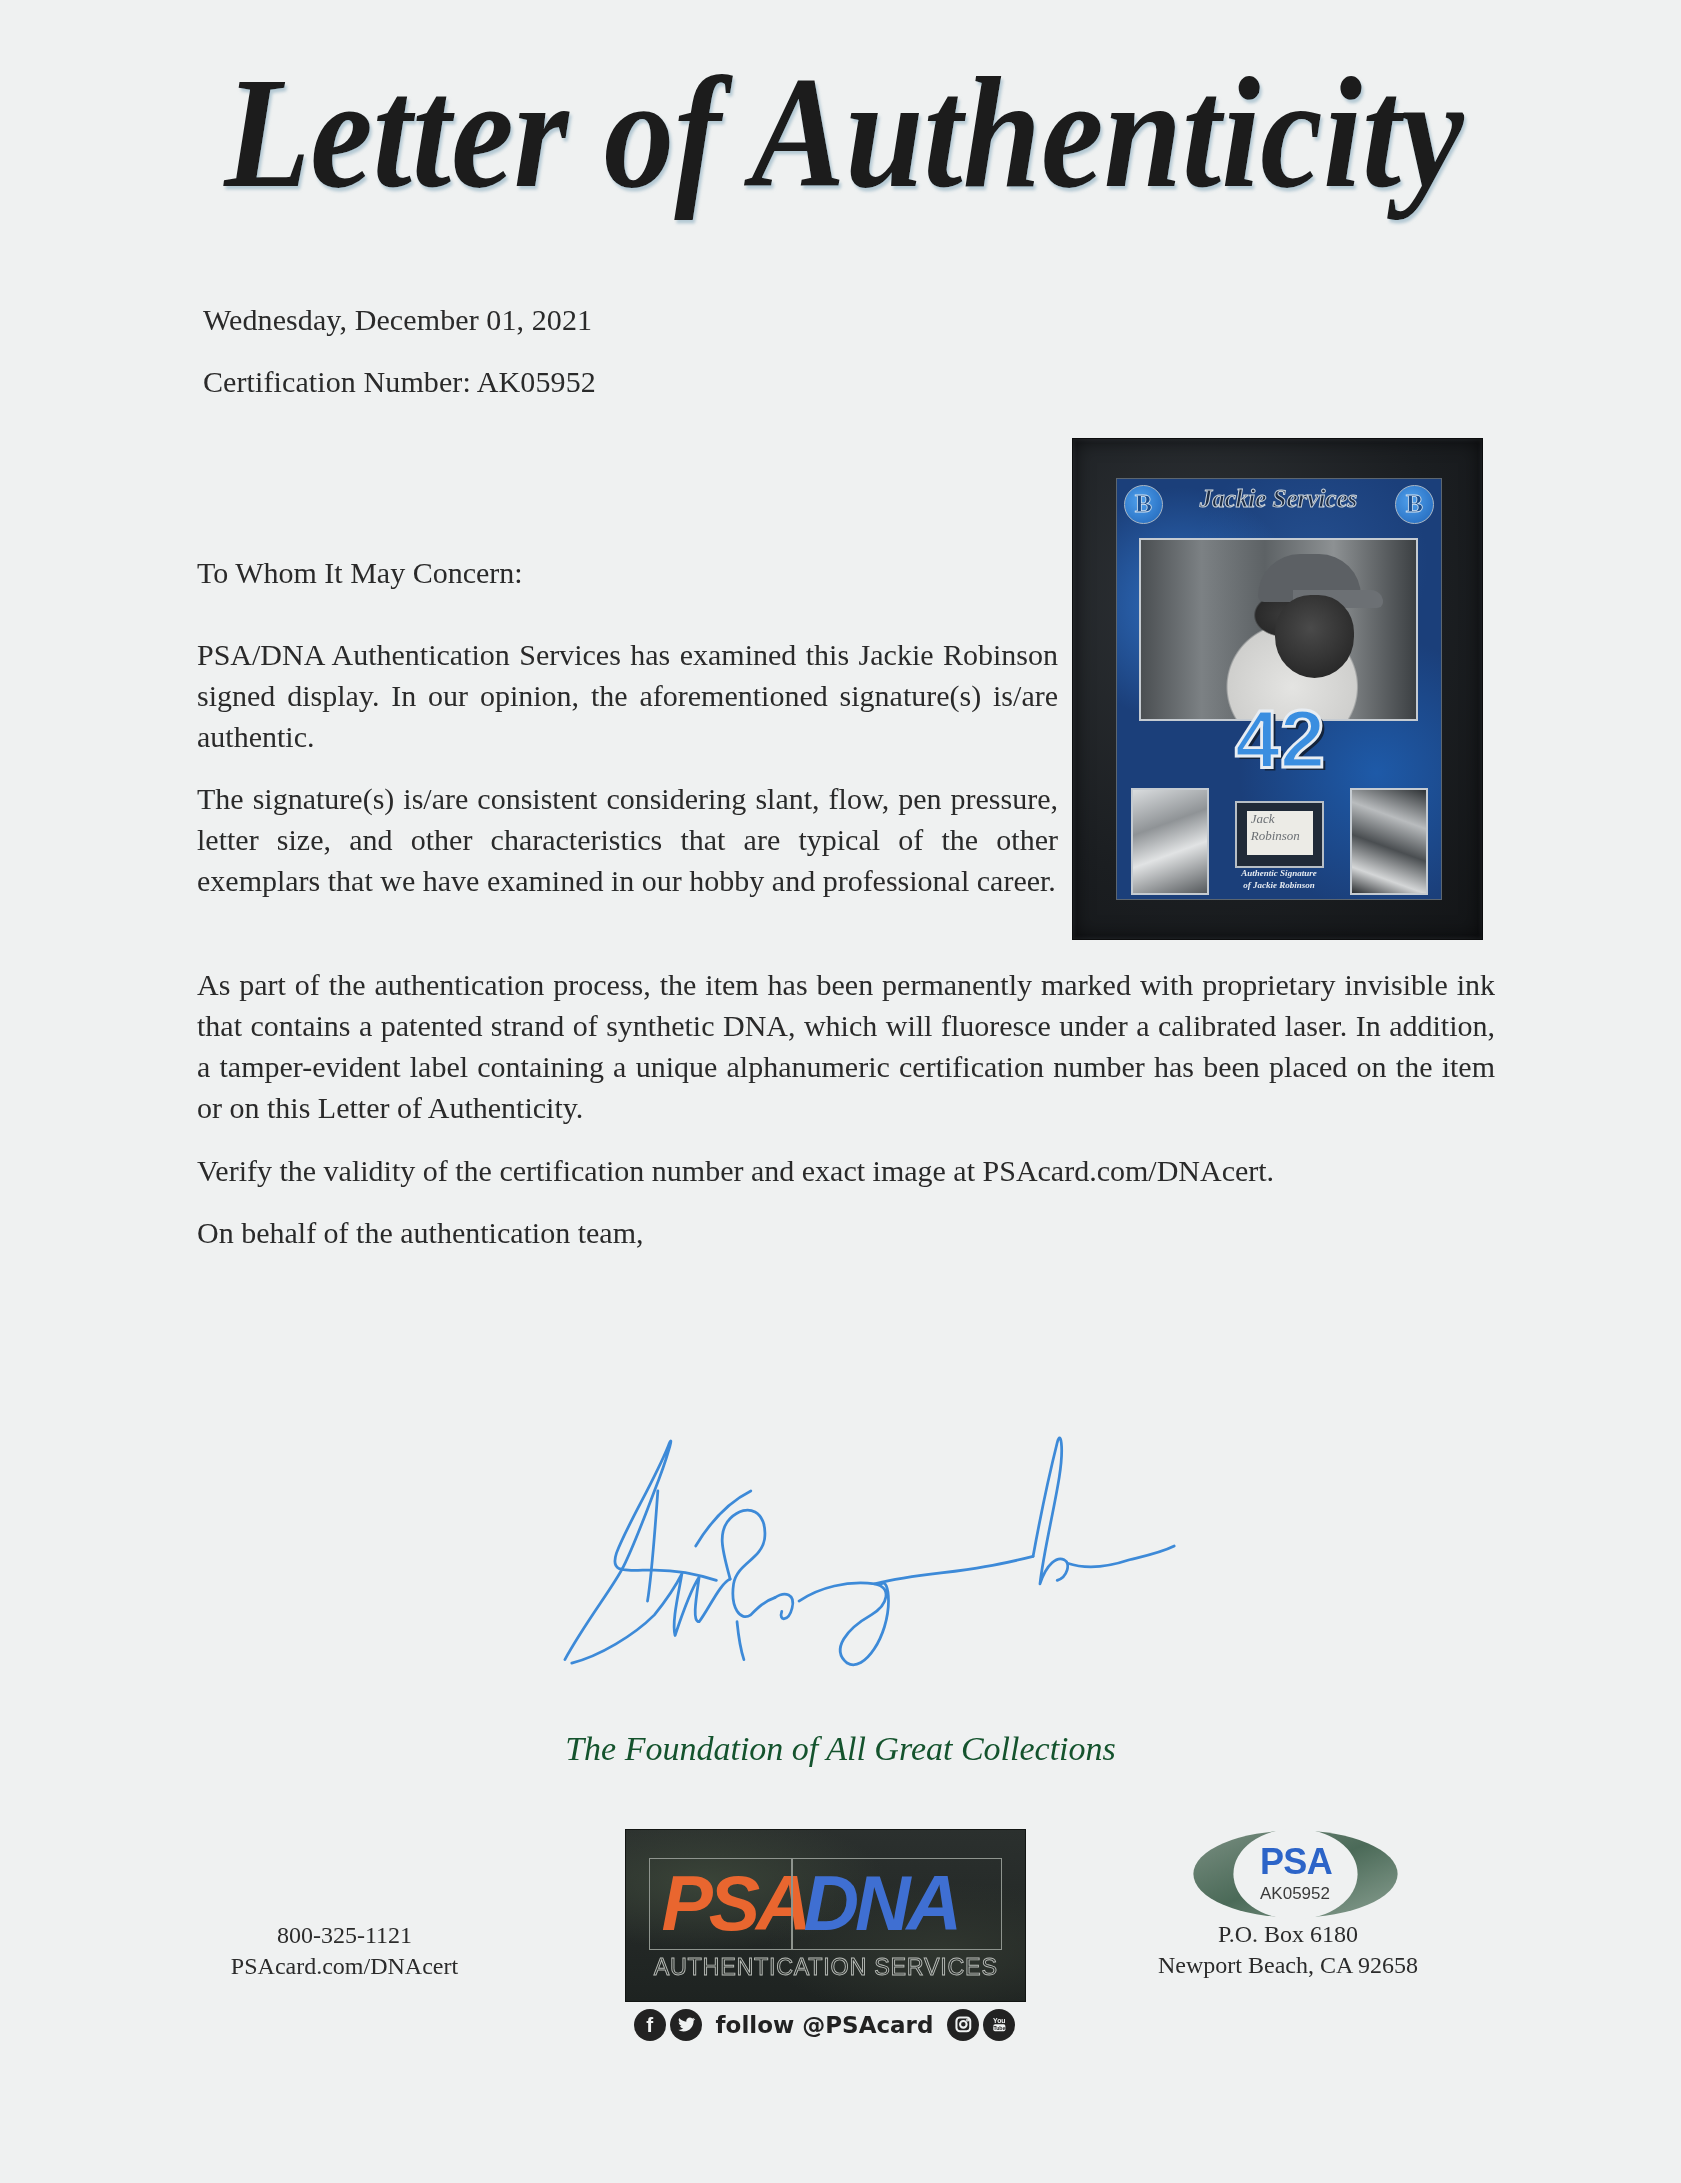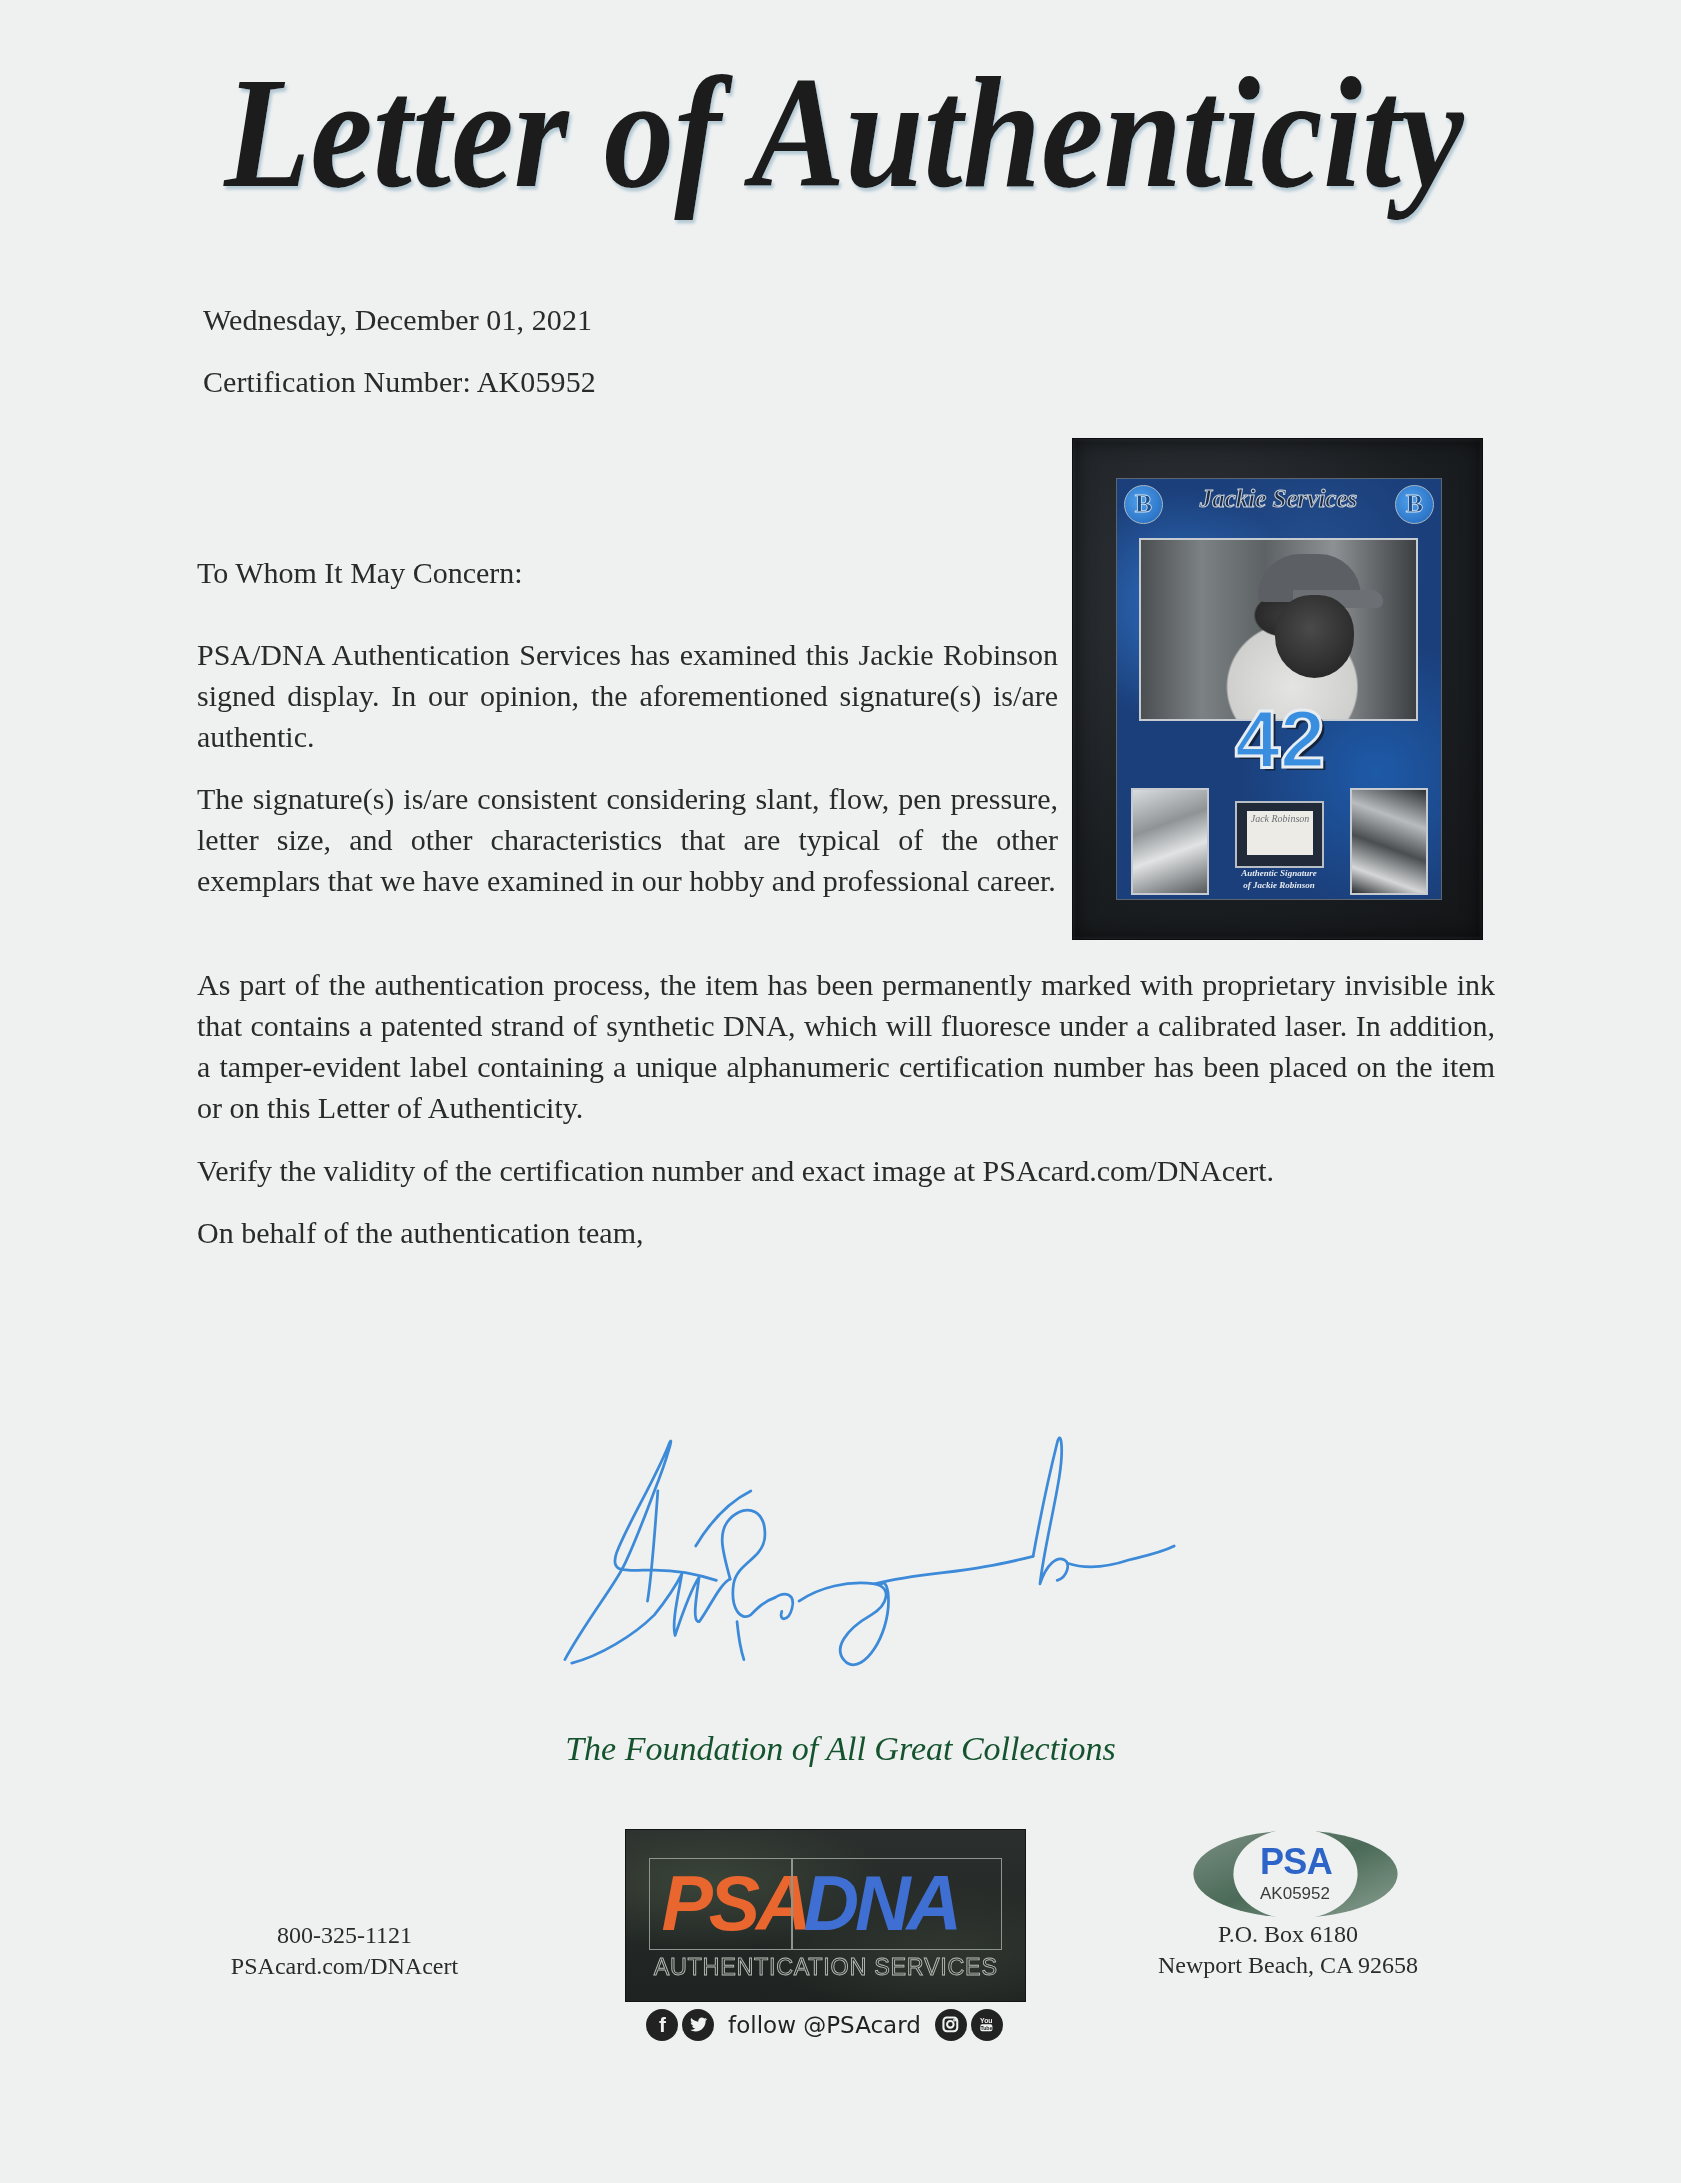--- a/index.html
+++ b/index.html
@@ -96,21 +96,21 @@
     .thumb-right {
       background: linear-gradient(200deg, #2f3336 0%, #b9bcbe 30%, #4a4e51 55%, #d4d6d7 80%, #2a2d30 100%);
     }
     .sig-window {
       position: absolute; left: 118px; top: 322px; width: 85px; height: 63px;
       border: 2.1px solid #b7bec5; background: #202a38;
     }
     .sig-card {
       position: absolute; left: 9.6px; top: 8.3px; width: 66px; height: 44px;
       background: #ecebe6;
-      font-family: "Liberation Serif", serif; font-style: italic; font-size: 10px;
+      font-family: "Liberation Serif", serif; font-style: italic; font-size: 13px;
       color: #6c7075; line-height: 16.5px; padding-left: 4.1px; box-sizing: border-box;
     }
     .sig-caption {
       position: absolute; left: 105px; top: 389px; width: 114px; text-align: center;
       font-family: "Liberation Serif", serif; font-style: italic; font-weight: bold;
       font-size: 9px; line-height: 11.7px; color: #e6ebf1;
     }
     
     .signature { position: absolute; left: 558px; top: 1415px; width: 661px; height: 262px; }
     .tagline {
@@ -153,21 +153,21 @@
       position: absolute; left: 625px; top: 2006px; width: 399px; height: 37px;
       display: flex; align-items: center; justify-content: center; gap: 4.1px;
     }
     .soc-icon {
       width: 32px; height: 32px; border-radius: 50%; background: #222;
       color: #eff1f1; display: flex; align-items: center; justify-content: center;
       font-family: "Liberation Sans", "DejaVu Sans", sans-serif; font-weight: bold; font-size: 20.7px;
     }
     .soc-icon svg { width: 20.7px; height: 20.7px; }
     .follow {
-      font-family: "DejaVu Sans", "Liberation Sans", sans-serif; font-weight: normal;
+      font-family: "DejaVu Sans", "Liberation Sans", sans-serif; font-weight: bold;
       font-size: 23px; color: #222; margin: 0 9.6px;
     }
     
     .sticker { position: absolute; left: 1192px; top: 1829px; width: 207px; height: 90px; }
     .sticker-text-psa {
       position: absolute; left: 59px; top: 12.4px; width: 90px; text-align: center;
       font-family: "Liberation Sans", "DejaVu Sans", sans-serif; font-weight: bold;
       font-size: 36px; line-height: 41px; color: #2c64c8; letter-spacing: -0.7px;
     }
     .sticker-cert {

